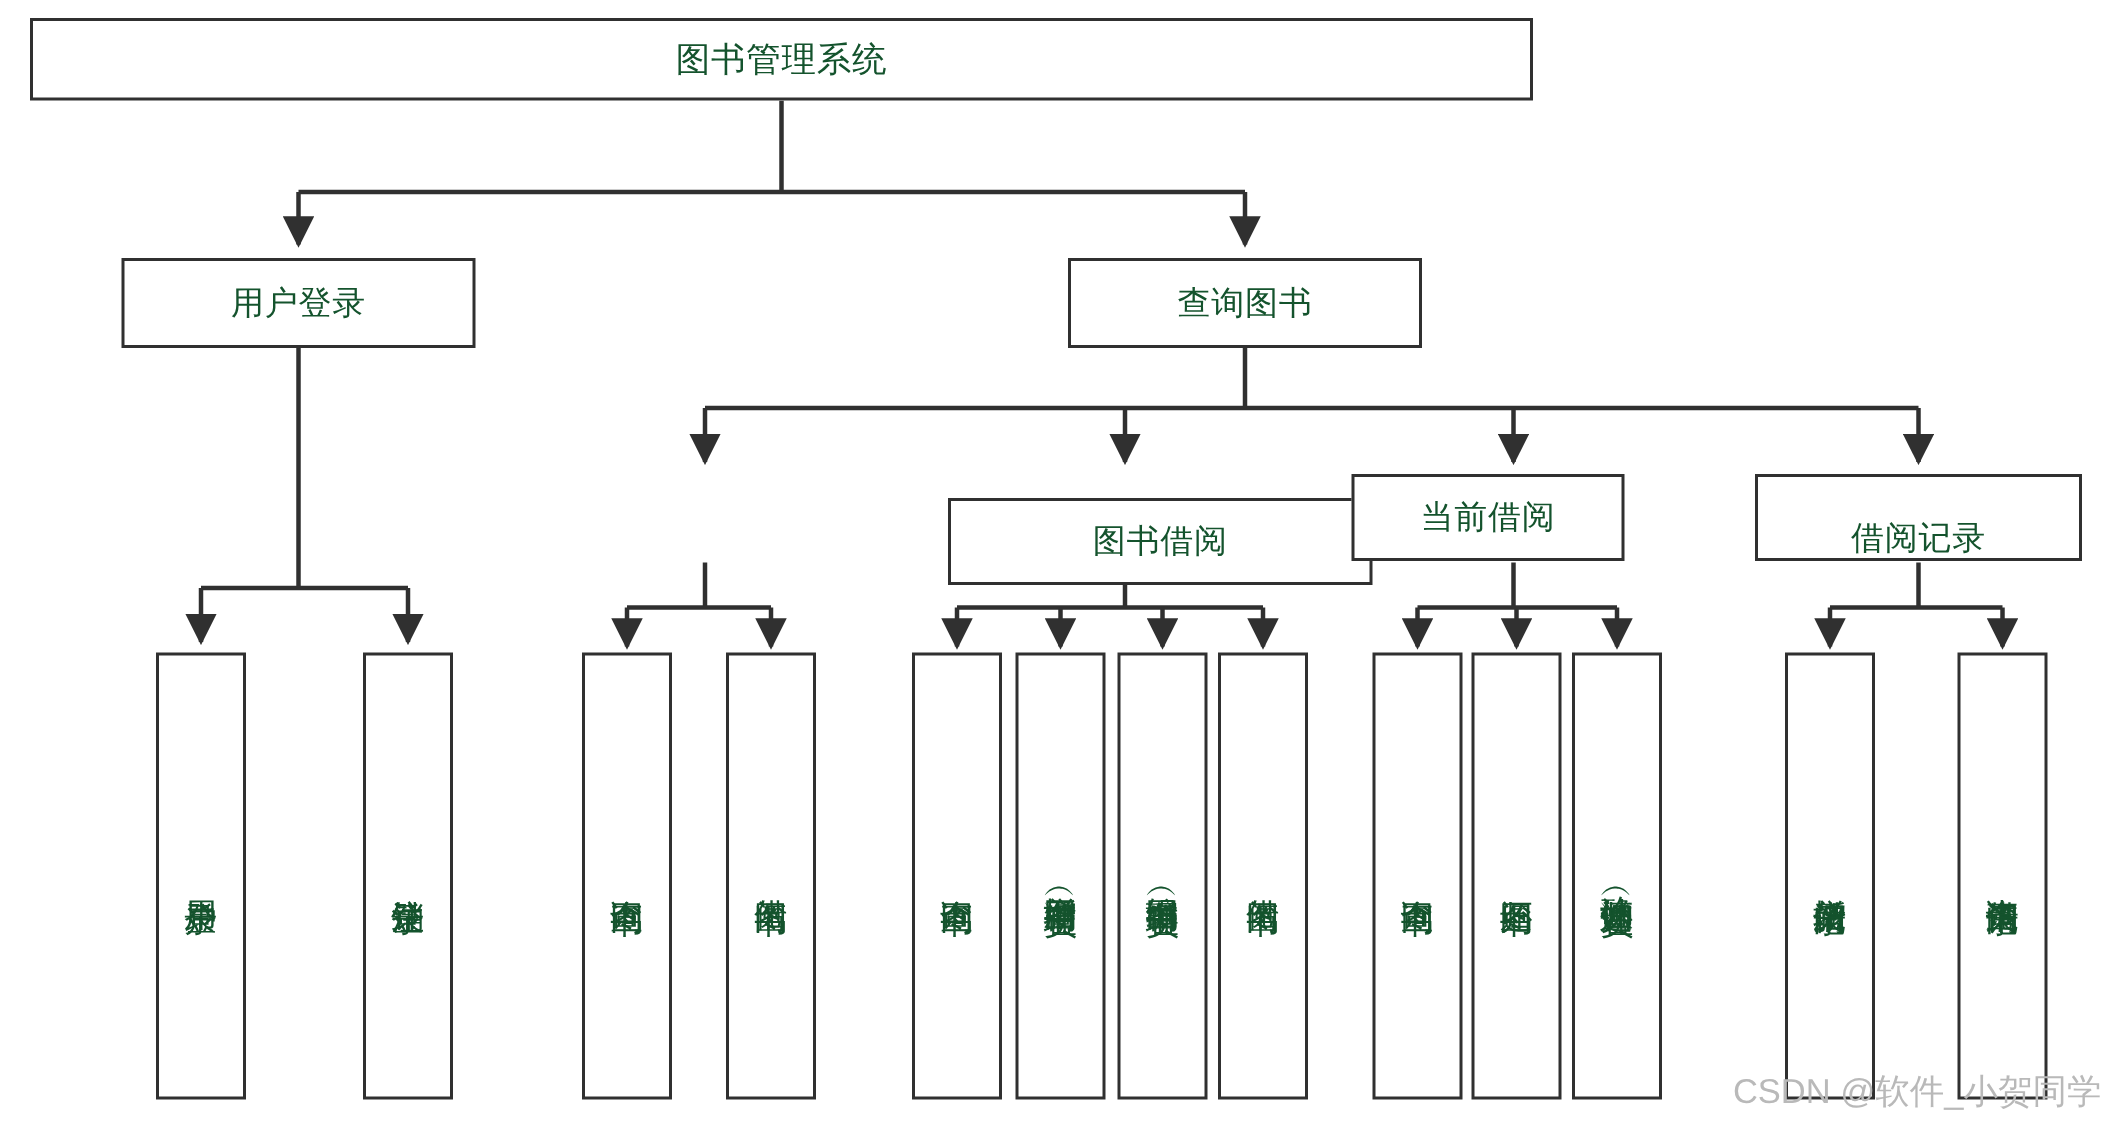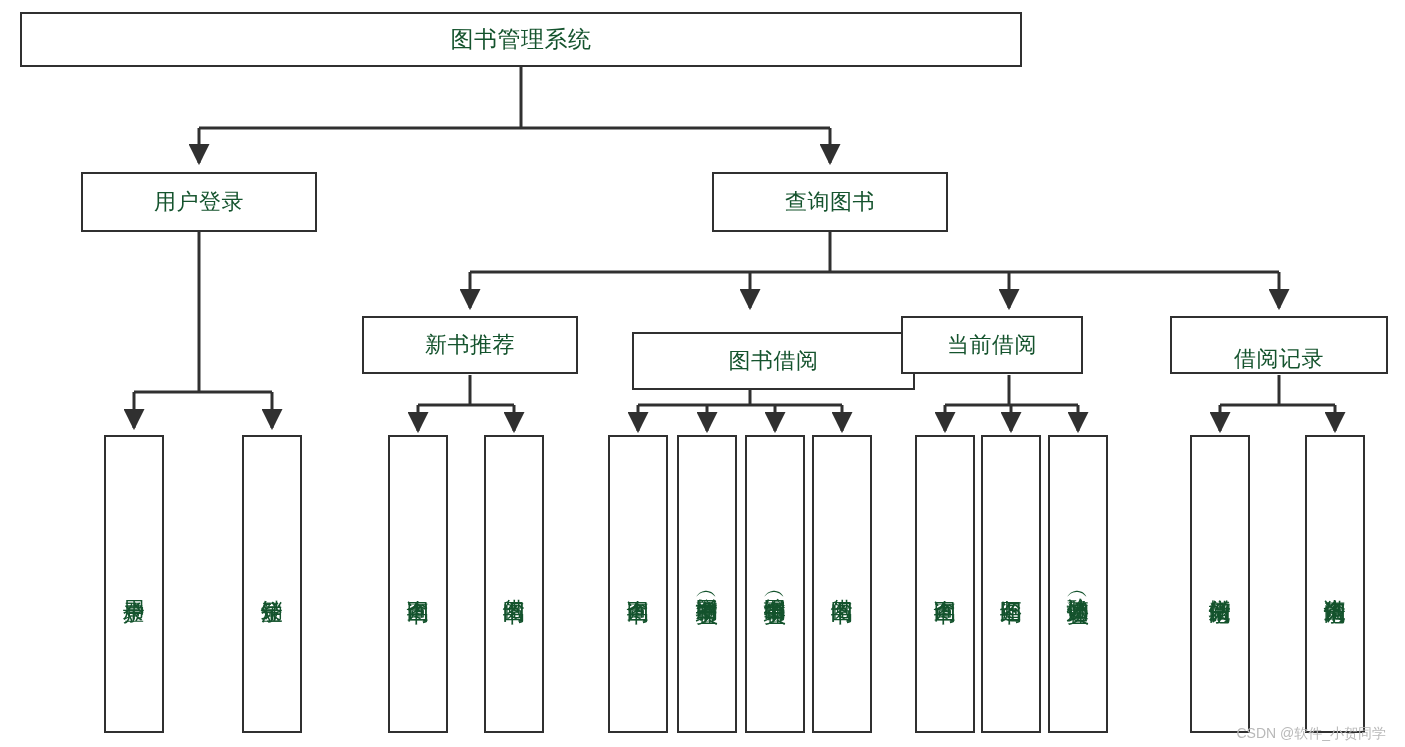--- a/index.html
+++ b/index.html
@@ -56,23 +56,23 @@
   .v-node .lbl {
     writing-mode: vertical-rl;
     text-orientation: upright;
     font-size: 22px;
     line-height: 1.16;
     letter-spacing: 1px;
     max-height: 100%;
   }
   #watermark {
     position: absolute;
-    right: 19px;
+    right: 4px;
     bottom: 4px;
-    font-size: 14px;
+    font-size: 23px;
     color: #b9b9b9;
     white-space: nowrap;
     z-index: 5;
     font-family: "Liberation Sans", "DejaVu Sans", sans-serif;
   }
 </style>
 </head>
 <body>
 
 <div id="canvas">
@@ -131,23 +131,20 @@
     <span class="lbl">图书管理系统</span>
   </div>
 
   <div class="node h-node" style="left:81px; top:172px; width:236px; height:60px;">
     <span class="lbl">用户登录</span>
   </div>
   <div class="node h-node" style="left:712px; top:172px; width:236px; height:60px;">
     <span class="lbl">查询图书</span>
   </div>
 
-  <div class="node h-node" style="left:362px; top:316px; width:216px; height:58px;">
-    <span class="lbl">新书推荐</span>
-  </div>
   <div class="node h-node" style="left:632px; top:332px; width:283px; height:58px;">
     <span class="lbl">图书借阅</span>
   </div>
   <div class="node h-node" style="left:901px; top:316px; width:182px; height:58px;">
     <span class="lbl">当前借阅</span>
   </div>
   <div class="node h-node" style="left:1170px; top:316px; width:218px; height:58px;align-items:flex-end;">
     <span class="lbl">借阅记录</span>
   </div>
 

